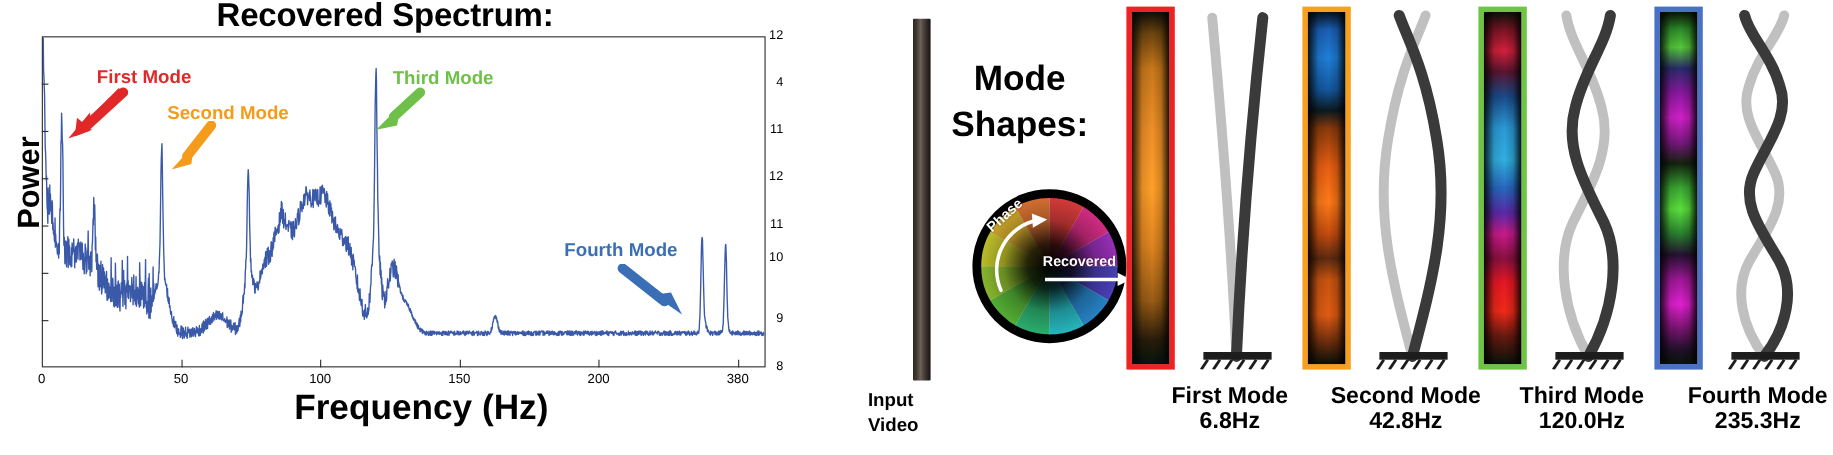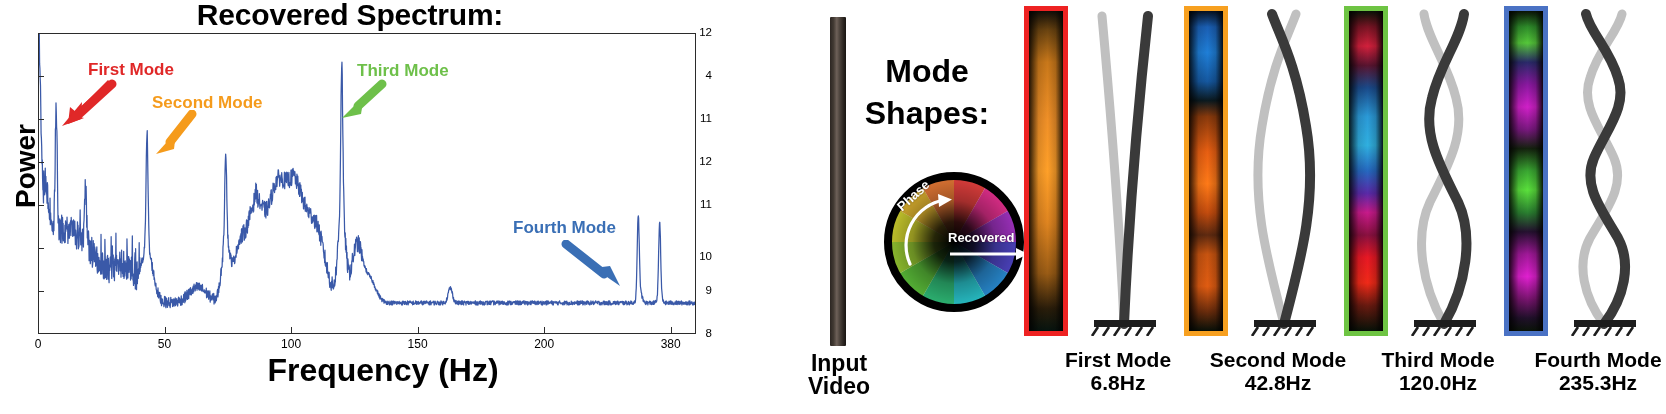--- a/index.html
+++ b/index.html
@@ -47,22 +47,22 @@
   #modes-panel{position:absolute;left:712px;top:0;width:954px;height:414px;}
 
   
   #input-video-group{position:absolute;left:95px;top:0;width:120px;height:414px;}
   #input-rod{
     position:absolute;left:23px;top:17px;width:16px;height:329px;
     background:linear-gradient(to right,#2c2622 0%,#423a33 22%,#6d6058 42%,#4b423b 62%,#2a2420 85%,#191512 100%);
     border-radius:1px;
   }
   #input-video-caption{
-    position:absolute;left:-18px;top:352px;width:100px;text-align:center;
-    font-size:23px;font-weight:bold;line-height:23px;color:#000;
+    position:absolute;left:-18px;top:352px;width:100px;text-align:left;
+    font-size:17px;font-weight:bold;line-height:23px;color:#000;
   }
 
   
   #mode-shapes-heading{
     position:absolute;left:120px;top:50px;width:190px;text-align:center;
     font-size:32px;font-weight:bold;line-height:42px;color:#000;
   }
 
   
   #color-wheel-group{position:absolute;left:168px;top:168px;width:160px;height:160px;}
@@ -104,21 +104,21 @@
     <div id="ytick-wrap">
         <div class="ytick" style="top: 26px;">12</div>
         <div class="ytick" style="top: 69px;">4</div>
         <div class="ytick-mark" style="top: 76px;"></div>
         <div class="ytick" style="top: 112px;">11</div>
         <div class="ytick-mark" style="top: 119px;"></div>
         <div class="ytick" style="top: 155px;">12</div>
         <div class="ytick-mark" style="top: 162px;"></div>
         <div class="ytick" style="top: 198px;">11</div>
         <div class="ytick-mark" style="top: 205px;"></div>
-        <div class="ytick" style="top: 250px;">10</div>
+        <div class="ytick" style="top: 228px;">10</div>
         <div class="ytick-mark" style="top: 248px;"></div>
         <div class="ytick" style="top: 284px;">9</div>
         <div class="ytick-mark" style="top: 291px;"></div>
         <div class="ytick" style="top: 327px;">8</div>
       </div>
     <div id="xtick-wrap">
         <div class="xtick" style="left: 18px;">0</div>
         <div class="xtick" style="left: 144.538px;">50</div>
         <div class="xtick-mark" style="left: 164.538px;"></div>
         <div class="xtick" style="left: 271.077px;">100</div>

